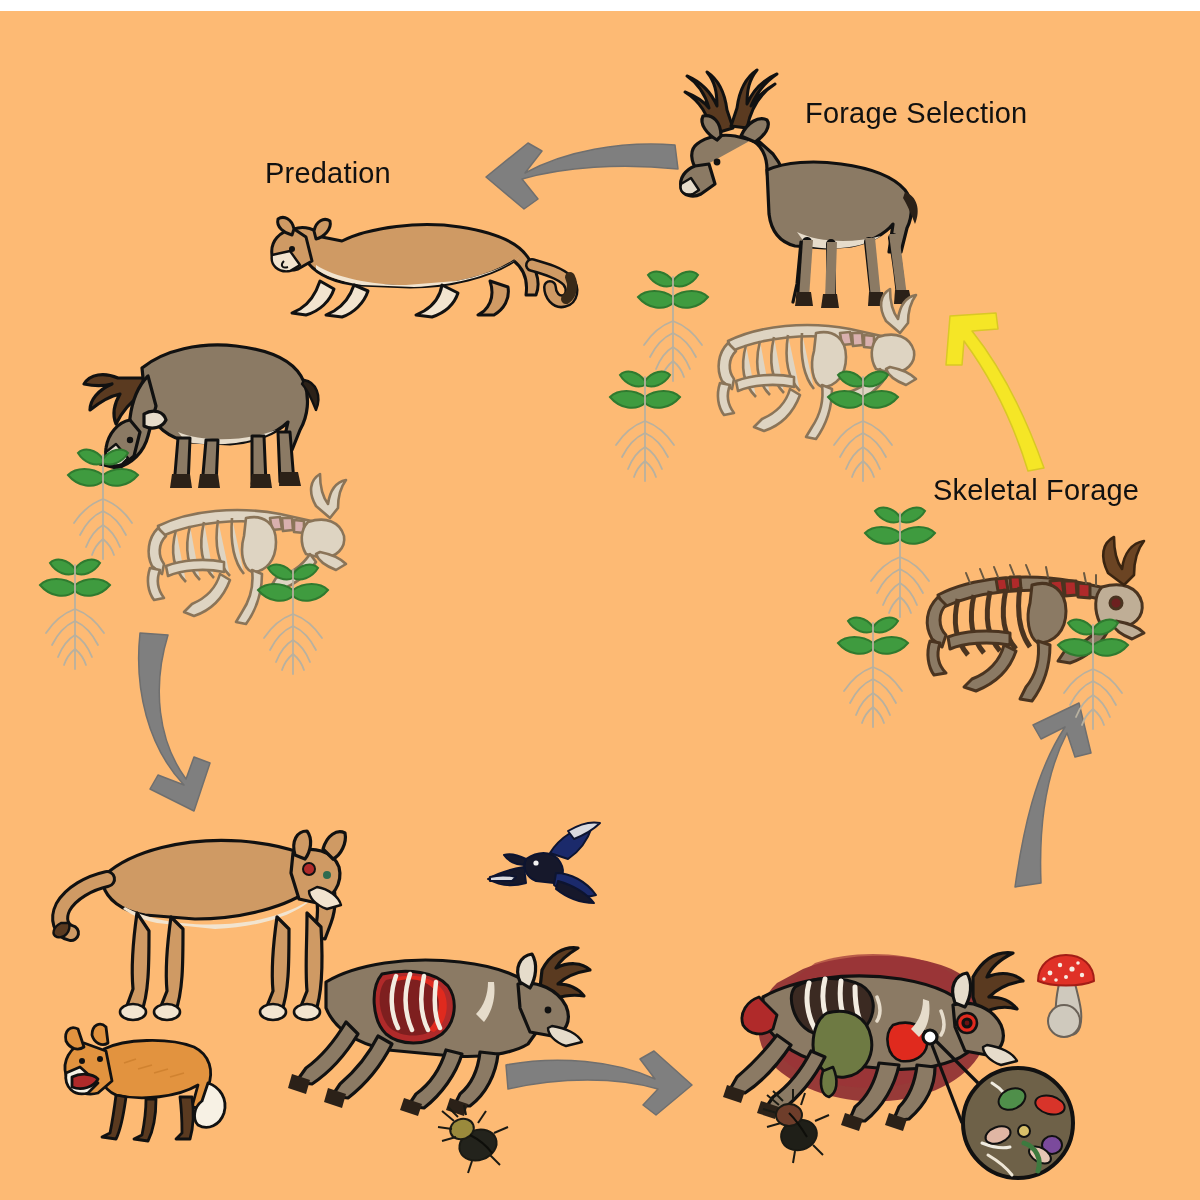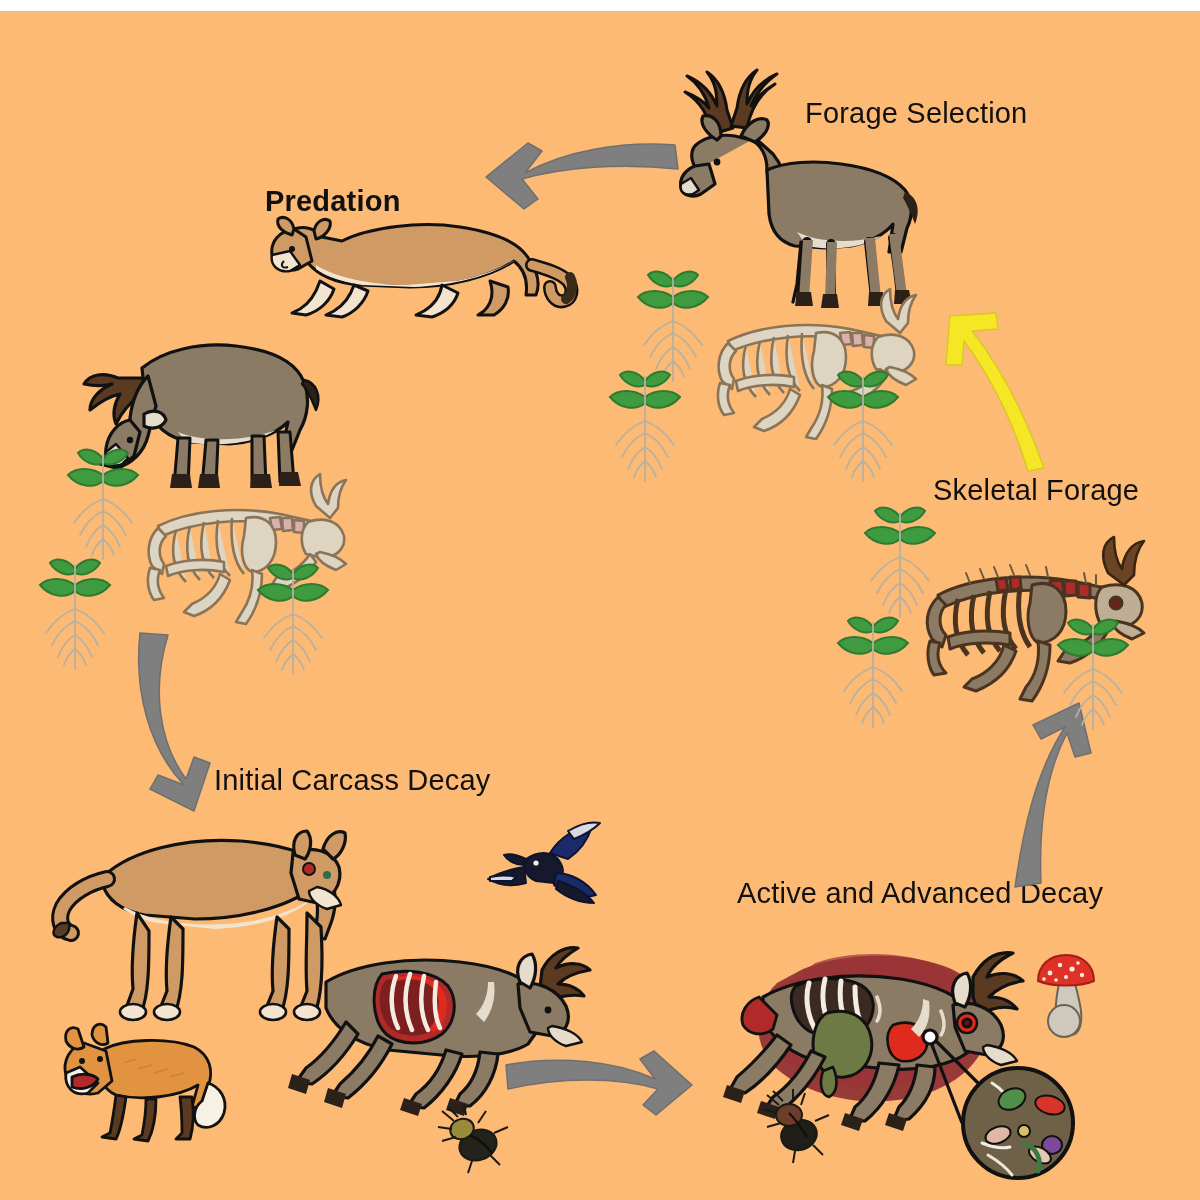--- a/index.html
+++ b/index.html
@@ -21,23 +21,21 @@
   }
   .node{position:absolute;}
   svg{display:block;overflow:visible;}
 </style>
 </head>
 <body>
 
 <div id="stage">
 
   <div class="label" style="left:805px;top:88px;">Forage Selection</div>
-  <div class="label" style="left:265px;top:176px;font-weight:bold;">Predation</div>
-  <div class="label" style="left:214px;top:755px;">Initial Carcass Decay</div>
-  <div class="label" style="left:737px;top:868px;">Active and Advanced Decay</div>
+  <div class="label" style="left:265px;top:148px;">Predation</div>
   <div class="label" style="left:933px;top:465px;">Skeletal Forage</div>
 
   <div class="node" style="left:470px;top:118px;">
     <svg width="215" height="92" viewBox="0 0 215 92">
       <path d="M205 16 C150 12 95 22 55 44 L72 22 L58 14 L16 48 L54 80 L68 70 L52 50 C94 38 150 34 208 40 Z" fill="#7f7f7f" stroke="#6f6f6f" stroke-width="1.5" stroke-linejoin="round"></path>
     </svg>
   </div>
 
   <div class="node" style="left:128px;top:618px;">
     <svg width="105" height="190" viewBox="0 0 105 190">

